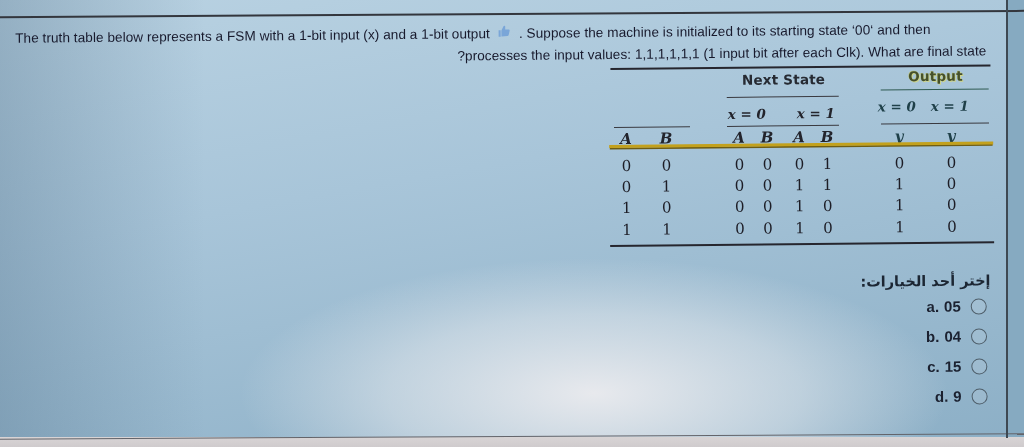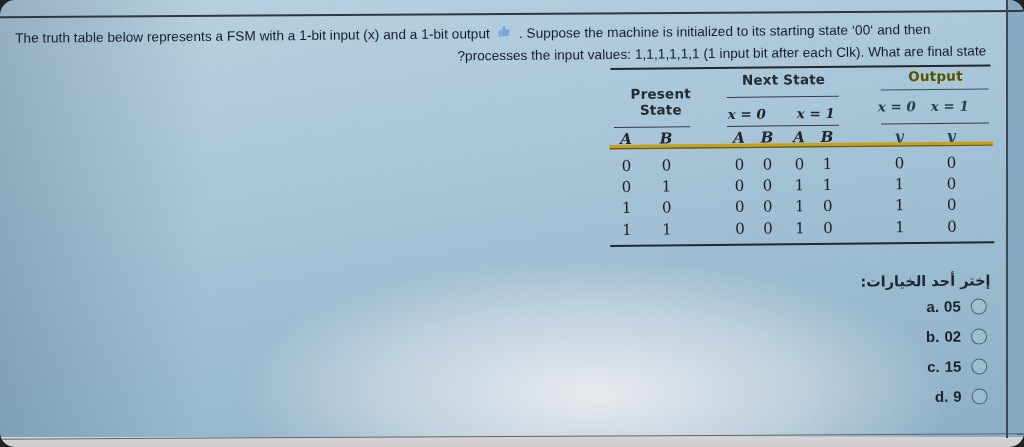--- a/index.html
+++ b/index.html
@@ -3,21 +3,20 @@
 <meta charset="utf-8">
 <style>
   html,body{margin:0;padding:0;background:#222;}
   .photo{
     position:relative;width:1024px;height:447px;overflow:hidden;
     font-family:"Liberation Sans",sans-serif;
     background-image:
       radial-gradient(48% 42% at 58% 88%, rgba(236,236,239,0.95) 0%, rgba(226,231,236,0.55) 42%, rgba(226,231,236,0) 72%),
       linear-gradient(90deg, rgba(66,98,124,0.30) 0%, rgba(66,98,124,0) 20%),
       linear-gradient(170deg, #b9d2e2 0%, #a8c5d9 40%, #8cafc6 100%);
-    border-radius: 15px;
   }
   
   .top-line{position:absolute;left:-4px;right:-4px;top:13px;height:1.6px;background:#33363d;transform:rotate(-0.35deg);}
   .bottom-line{position:absolute;left:-4px;right:-4px;top:436px;height:1.4px;background:#63646a;transform:rotate(-0.3deg);}
   .bottom-strip{position:absolute;left:0;right:0;top:437px;height:10px;background:linear-gradient(180deg,#d8d4d5 0%,#cfcbcd 100%);}
   .right-strip{position:absolute;top:0;bottom:9px;left:1008px;right:0;background:linear-gradient(90deg,#8fb2c9 0%,#7ka3bc 100%);background-color:#86aac1;}
   .right-border{position:absolute;top:0;bottom:9px;left:1005.5px;width:2px;background:#3e4852;}
 
   .tilt{position:absolute;inset:0;transform:rotate(-0.55deg);transform-origin:512px 230px;}
 
@@ -91,21 +90,20 @@
           <path d="M1.6 6.6h2.2v7H1.6zM4.6 13.2V6.9l2.3-4.7c.15-.3.45-.5.8-.5.55 0 1 .45 1 1v3.1h3.6c.75 0 1.3.7 1.12 1.42l-1.12 4.6c-.14.6-.68 1.02-1.3 1.05z" fill="#7aa6d8"></path>
         </svg>
       </span>
       <span>.  Suppose the machine is initialized to its starting state ‘00‘ and then</span>
     </div>
     <div class="q2">?processes the input values: 1,1,1,1,1,1 (1 input bit after each Clk). What are final state</div>
 
     <div class="tbl">
       <div class="rule rule-top"></div>
 
-      <div class="ghead h-present">Present State</div>
       <div class="ghead h-next">Next State</div>
       <div class="ghead h-output">Output</div>
 
       <div class="srule sr-next"></div>
       <div class="srule sr-output"></div>
 
       <div class="xlab x-n0">x = 0</div>
       <div class="xlab x-n1">x = 1</div>
       <div class="xlab x-o0">x = 0</div>
       <div class="xlab x-o1">x = 1</div>
@@ -174,21 +172,21 @@
     <div class="opt o0">
       <span class="opt-label">
         <span>a.</span>
         <span>05</span>
       </span>
       <span class="radio"></span>
     </div>
     <div class="opt o1">
       <span class="opt-label">
         <span>b.</span>
-        <span>02</span>
+        <span>04</span>
       </span>
       <span class="radio"></span>
     </div>
     <div class="opt o2">
       <span class="opt-label">
         <span>c.</span>
         <span>15</span>
       </span>
       <span class="radio"></span>
     </div>

